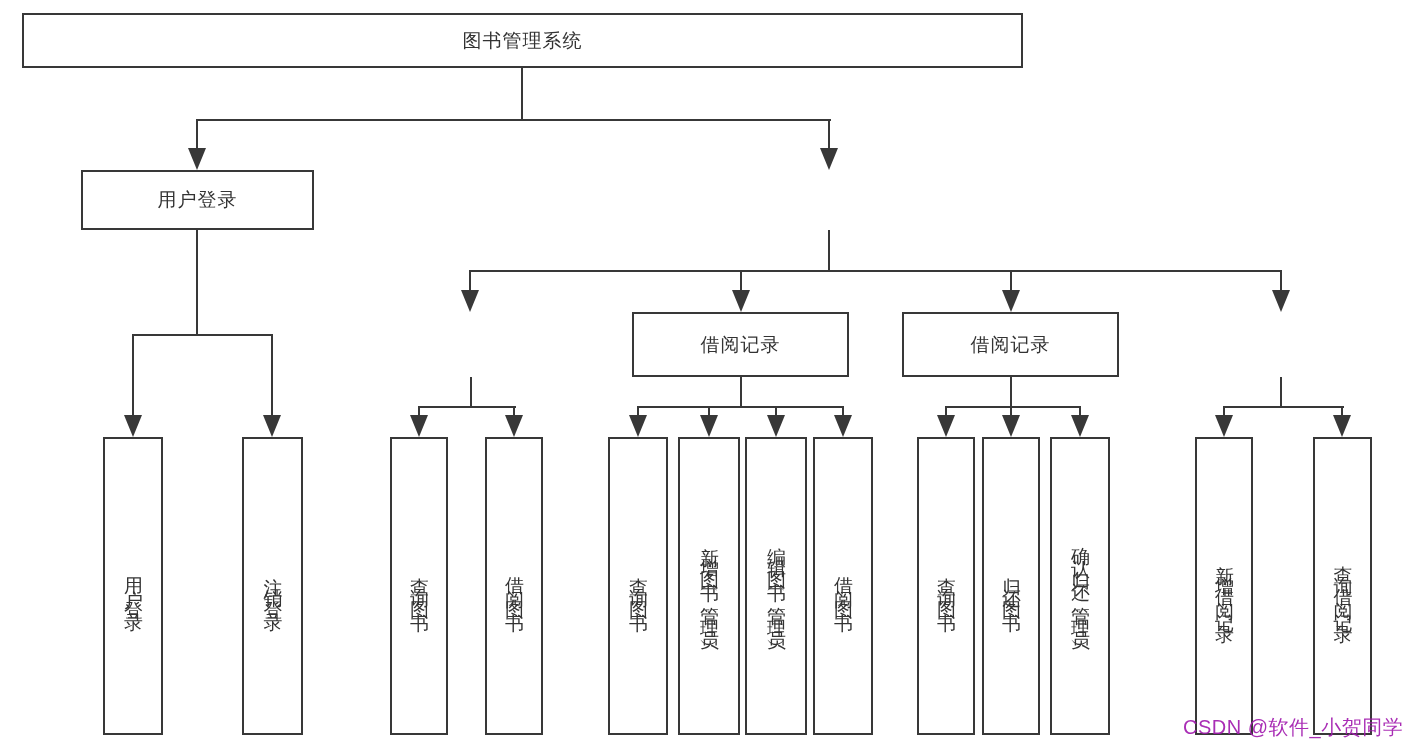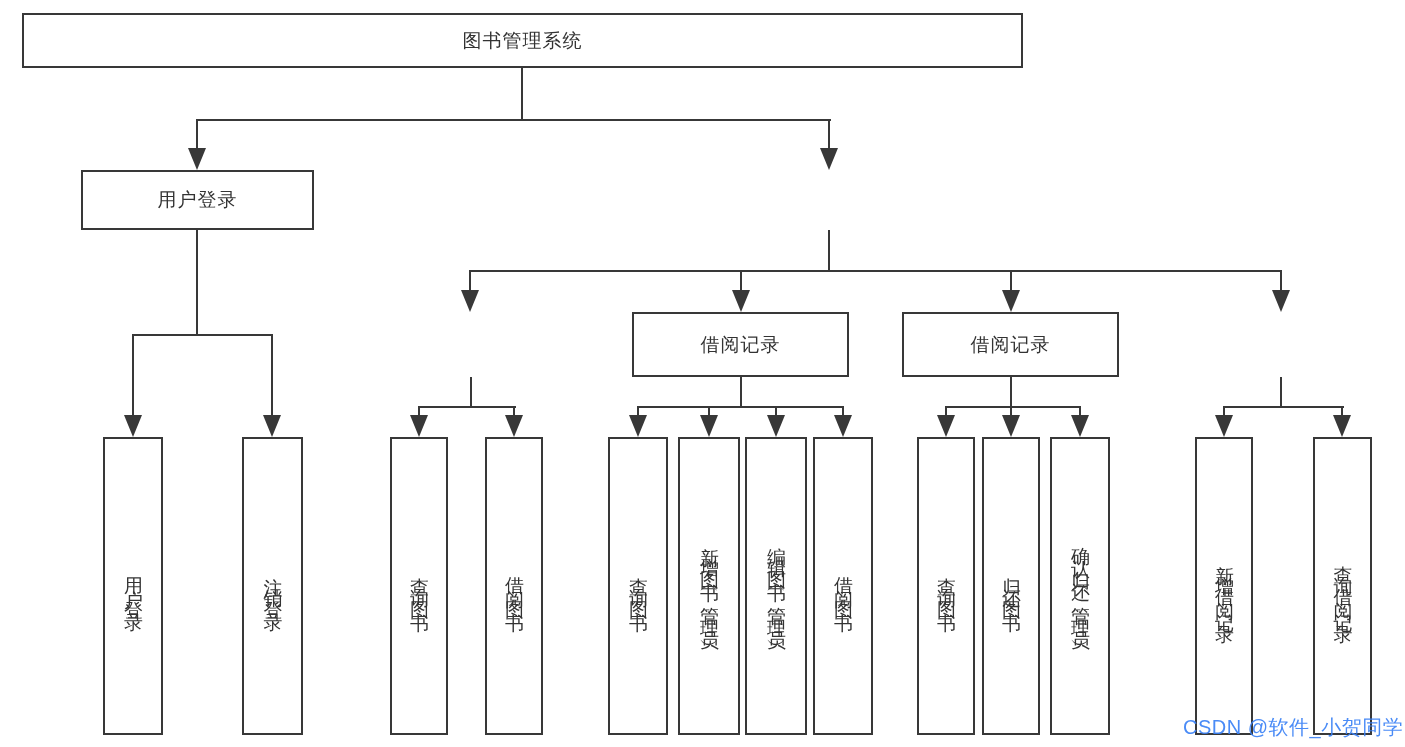--- a/index.html
+++ b/index.html
@@ -20,21 +20,21 @@
   }
   .vline { position:absolute; width:2px;  background:#383838; z-index:1; }
   .hline { position:absolute; height:2px; background:#383838; z-index:1; }
   .arrowhead {
     position:absolute; width:0; height:0; z-index:1;
     border-left:9px solid transparent; border-right:9px solid transparent;
     border-top:22px solid #383838;
   }
   .watermark {
     position:absolute; left:1183px; top:714px;
-    font-size:20px; color:#3b82f6; opacity:0.92;
+    font-size:20px; color:#a21caf; opacity:0.92;
     white-space:nowrap; z-index:5; letter-spacing:0.5px;
   }
 </style>
 </head>
 <body>
 
 <div class="canvas">
 
   <div>
     <div class="vline" style="left:521px;top:67px;height:53px"></div>

